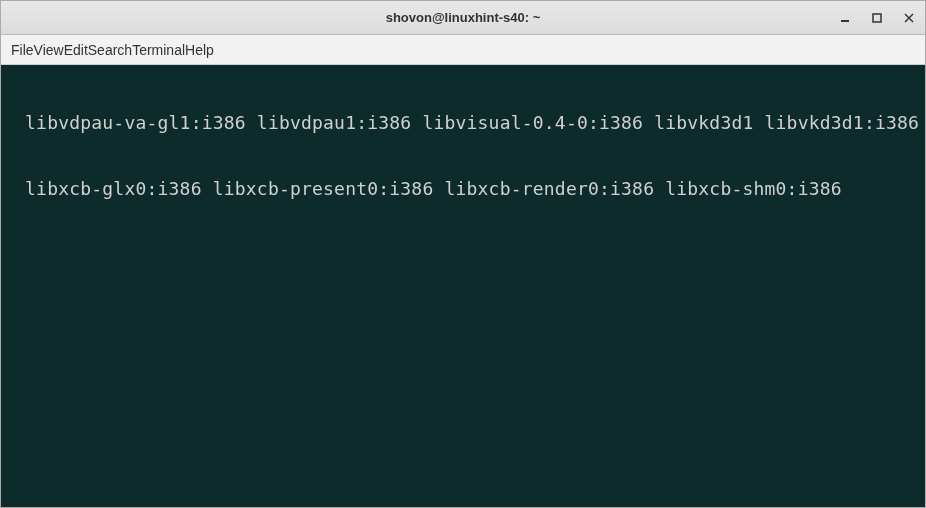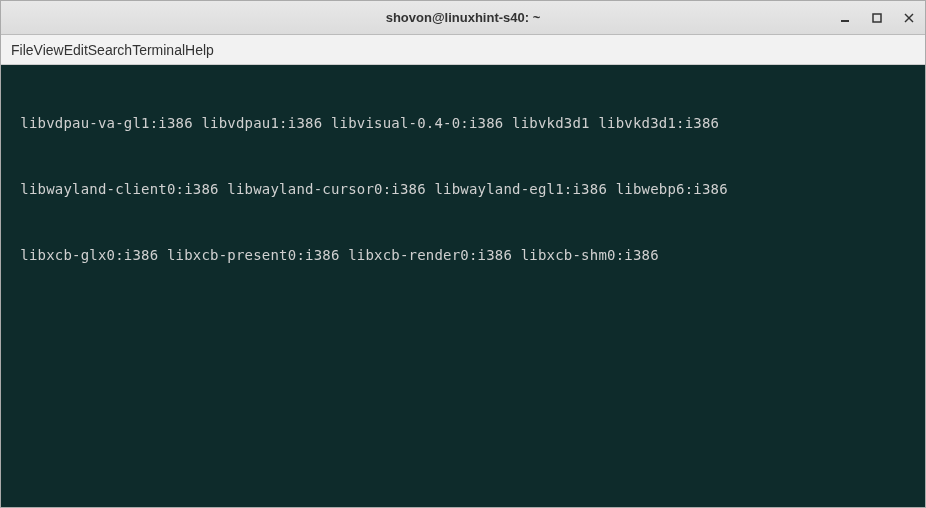--- a/index.html
+++ b/index.html
@@ -61,21 +61,21 @@
       color: #333;
     }
     .menu-item {
       cursor: pointer;
     }
     .terminal {
       flex: 1;
       background: #0e2b2b;
       color: #d0d0d0;
       font-family: "DejaVu Sans Mono", "Consolas", monospace;
-      font-size: 14px;
+      font-size: 18px;
       line-height: 22px;
       padding: 3px 2px 0 2px;
       overflow: hidden;
       white-space: pre;
       letter-spacing: 0.2px;
     }
     .terminal-line {
       white-space: pre;
     }
   </style>
@@ -107,21 +107,20 @@
   <div class="menubar">
     <span class="menu-item">File</span>
     <span class="menu-item">View</span>
     <span class="menu-item">Edit</span>
     <span class="menu-item">Search</span>
     <span class="menu-item">Terminal</span>
     <span class="menu-item">Help</span>
   </div>
   <div class="terminal">
     <div class="terminal-line">  libvdpau-va-gl1:i386 libvdpau1:i386 libvisual-0.4-0:i386 libvkd3d1 libvkd3d1:i386</div>
-    <div class="terminal-line">  libwayland-client0:i386 libwayland-cursor0:i386 libwayland-egl1:i386 libwebp6:i386</div>
     <div class="terminal-line">  libxcb-glx0:i386 libxcb-present0:i386 libxcb-render0:i386 libxcb-shm0:i386</div>
     
     
     
     
     
     
     
     
     

